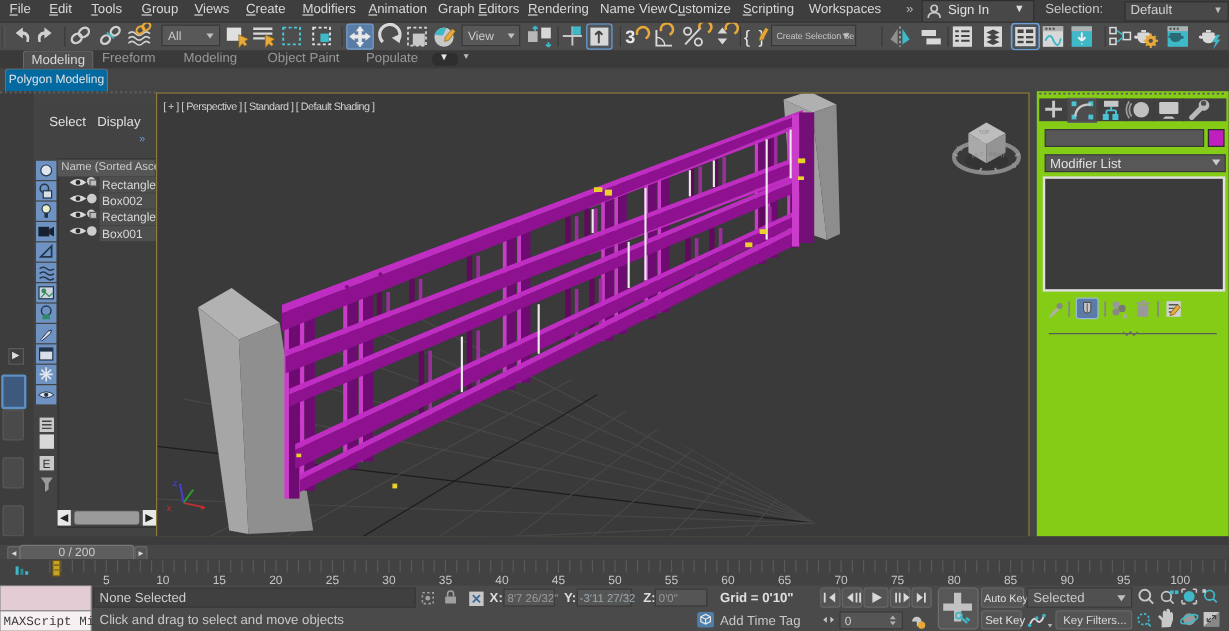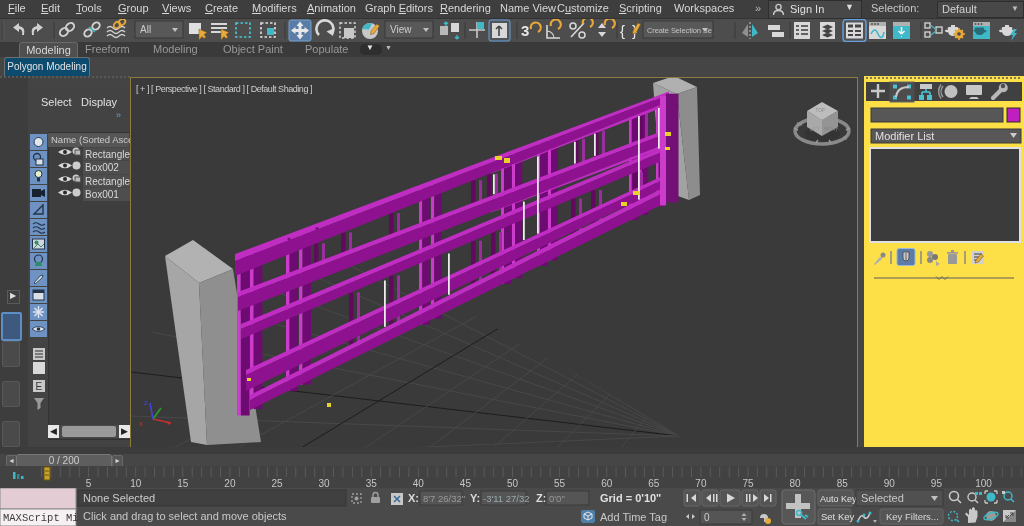--- a/index.html
+++ b/index.html
@@ -6,26 +6,26 @@
 body{width:1024px;height:526px;overflow:hidden;background:#444444;font-family:"Liberation Sans",sans-serif;position:relative;}
 .abs{position:absolute;}
 #menubar{left:0;top:0;width:1024px;height:18px;background:#3e3e3e;border-bottom:1px solid #333;}
 .mi{position:absolute;top:2px;font-size:11px;color:#d8d8d8;}
 .mi u{text-decoration:underline;}
 #toolbar{left:0;top:19px;width:1024px;height:23px;background:#4d4d4d;}
 #ribbonrow{left:0;top:42px;width:1024px;height:15px;background:#3a3a3a;}
 .rtab{position:absolute;top:1px;font-size:11px;color:#989898;}
 #modelingtab{left:19px;top:0px;width:57px;height:15px;background:#4f4f4f;border:1px solid #6a6a6a;border-bottom:none;border-radius:3px 3px 0 0;color:#d8d8d8;font-size:11px;text-align:center;line-height:14px;}
 #polyrow{left:0;top:57px;width:1024px;height:19px;background:#454545;}
-#polytab{left:4px;top:0px;width:84px;height:18px;background:#0c4a6e;border:1px solid #6e6e6e;border-bottom:none;border-radius:3px 3px 0 0;color:#e2e2e2;font-size:10px;text-align:center;line-height:17px;white-space:nowrap;}
+#polytab{left:4px;top:0px;width:84px;height:18px;background:#0369a1;border:1px solid #6e6e6e;border-bottom:none;border-radius:3px 3px 0 0;color:#e2e2e2;font-size:10px;text-align:center;line-height:17px;white-space:nowrap;}
 #leftcol{left:0;top:76px;width:28px;height:376px;background:#3d3d3d;}
 #explorer{left:28px;top:76px;width:102px;height:376px;background:#434343;margin-top:12px;}
 #viewport{left:130px;top:77px;width:726px;height:369px;background:#3a3a3a;border:1px solid #8d7d3c;overflow:hidden;}
 #vplabel{left:5px;top:6px;font-size:9px;letter-spacing:-0.45px;color:#cfcfcf;white-space:nowrap;text-align:center;}
-#cmdpanel{left:864px;top:76px;width:160px;height:376px;background:#fde047;}
+#cmdpanel{left:864px;top:76px;width:160px;height:376px;background:#84cc16;}
 #sliderrow{left:0;top:447px;width:1024px;height:19px;background:#464646;}
 #rulerrow{left:0;top:466px;width:1024px;height:22px;background:#424242;}
 #statusbar{left:0;top:488px;width:1024px;height:38px;background:#4a4a4a;}
 .btn{position:absolute;background:#555555;border:1px solid #696969;border-radius:2px;color:#d8d8d8;}
 </style>
 </head>
 <body>
 <div id="menubar" class="abs">
 <span class="mi" style="left:8px"><u>F</u>ile</span>
 <span class="mi" style="left:41px"><u>E</u>dit</span>

